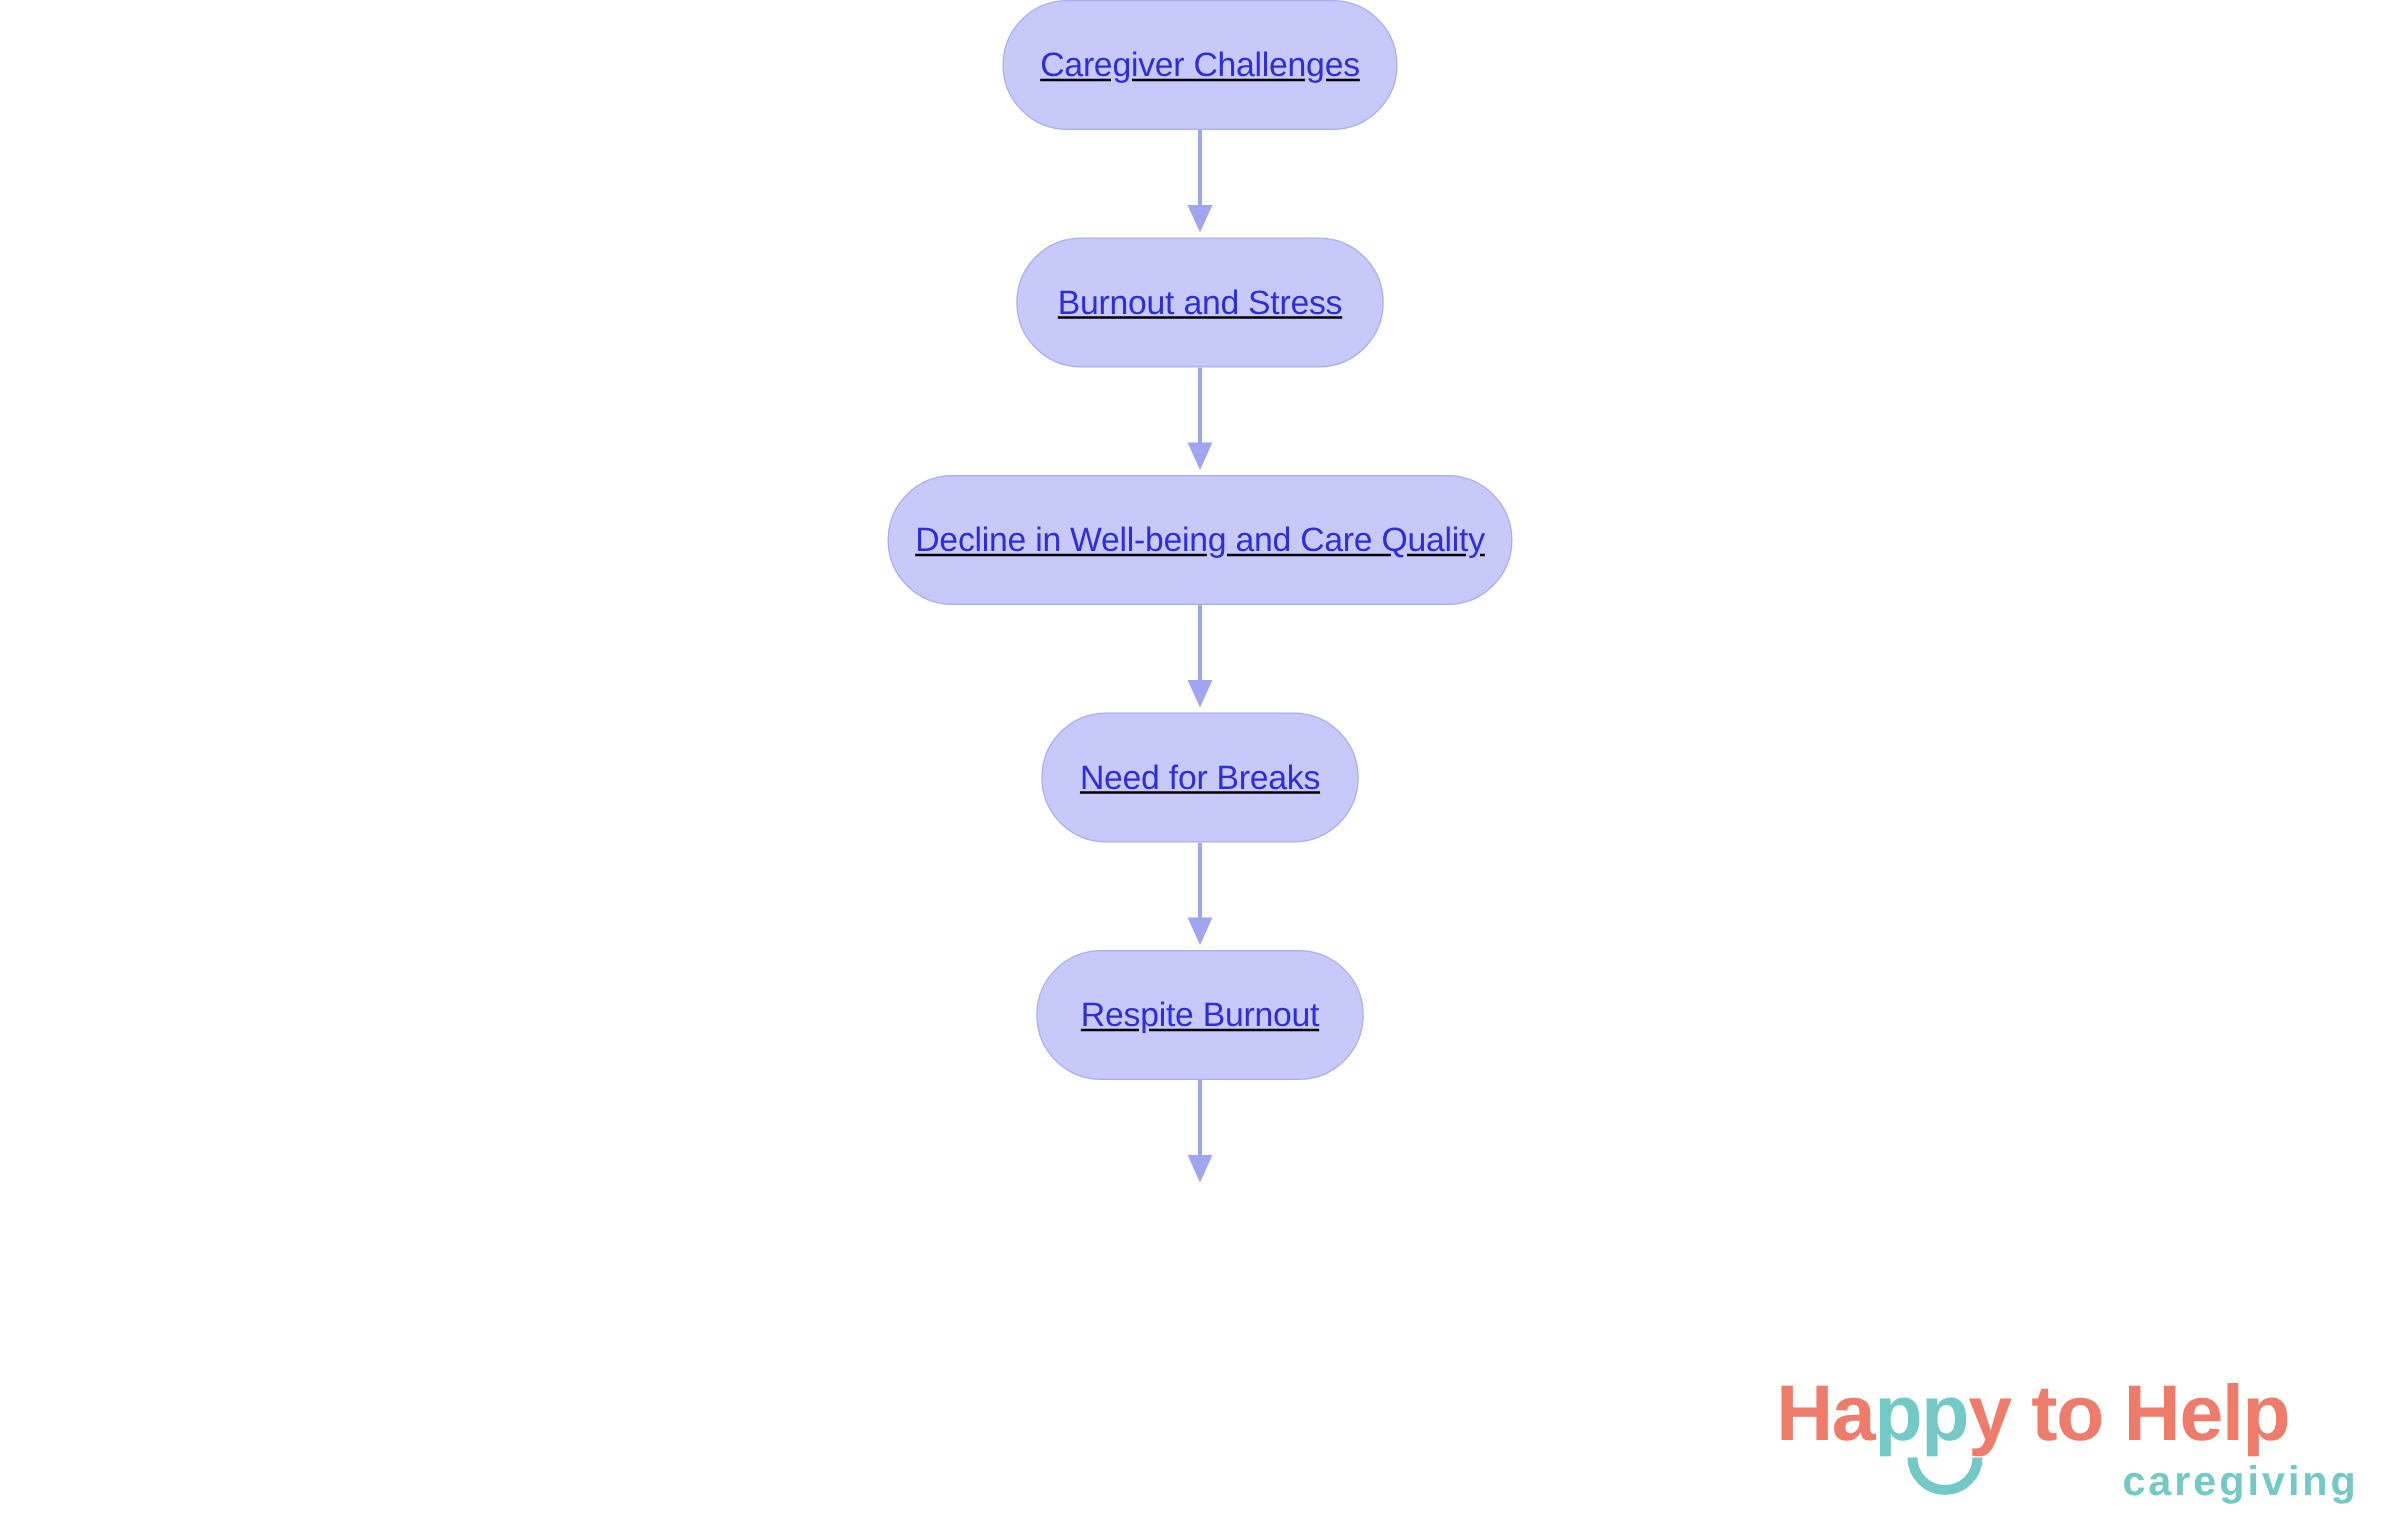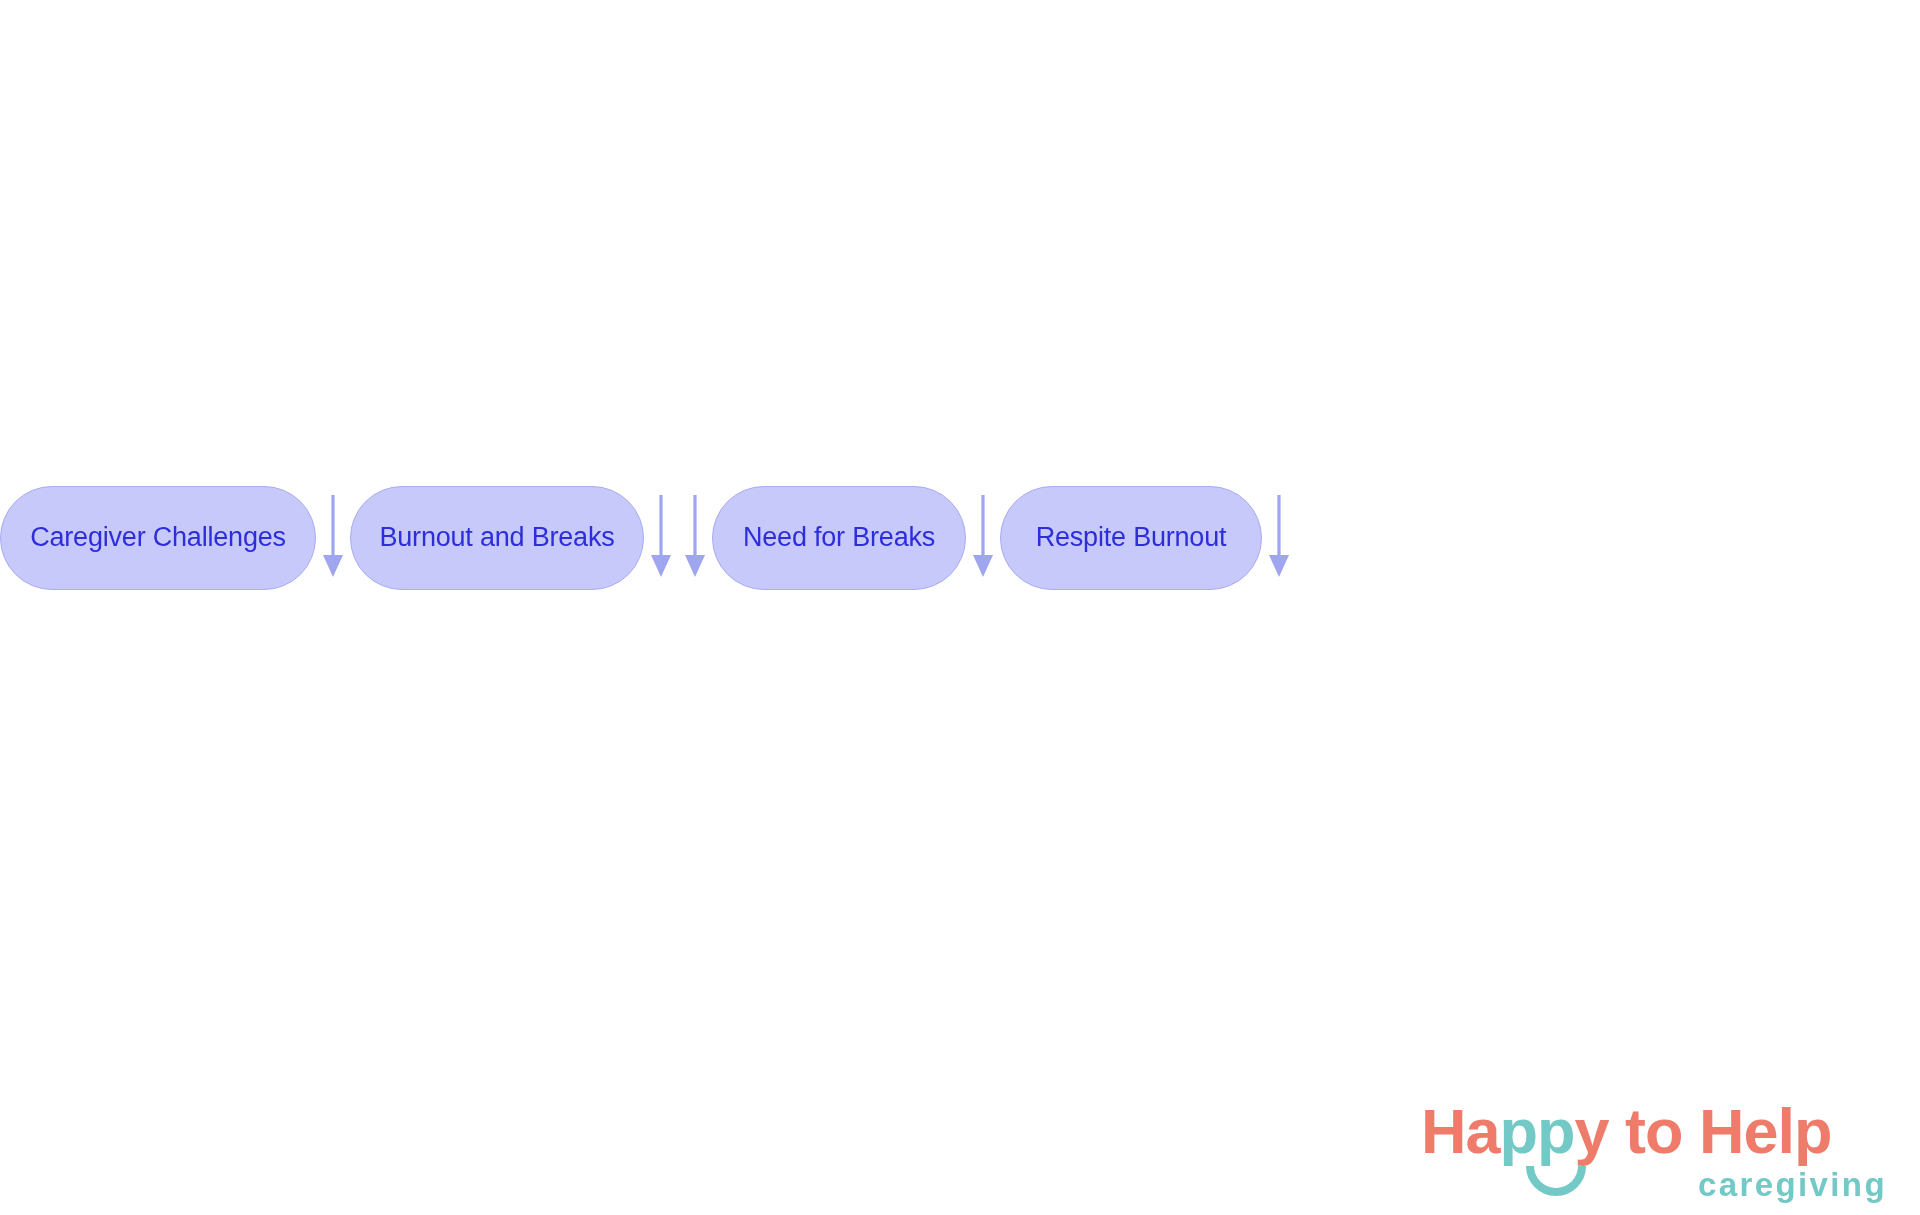--- a/index.html
+++ b/index.html
@@ -24,21 +24,23 @@
   }
 
   
   .flow {
     position: absolute;
     left: 0;
     top: 0;
     width: 1920px;
     height: 1075px;
     display: flex;
+    flex-direction: column;
     align-items: center;
+    text-decoration: underline;
   }
 
   .node {
     box-sizing: border-box;
     height: 104px;
     border-radius: 52px;
     background: #c6c9fa;
     border: 1.5px solid #a9adf2;
     display: flex;
     align-items: center;
@@ -128,28 +130,31 @@
     <div class="node n1">
       <span>Caregiver Challenges</span>
     </div>
 
     <svg class="connector" viewBox="0 0 34 86">
       <line class="stem" x1="17" y1="0" x2="17" y2="64"></line>
       <polygon class="head" points="7,60 27,60 17,82"></polygon>
     </svg>
 
     <div class="node n2">
-      <span>Burnout and Breaks</span>
+      <span>Burnout and Stress</span>
     </div>
 
     <svg class="connector" viewBox="0 0 34 86">
       <line class="stem" x1="17" y1="0" x2="17" y2="64"></line>
       <polygon class="head" points="7,60 27,60 17,82"></polygon>
     </svg>
 
+    <div class="node n3">
+      <span>Decline in Well-being and Care Quality</span>
+    </div>
 
     <svg class="connector" viewBox="0 0 34 86">
       <line class="stem" x1="17" y1="0" x2="17" y2="64"></line>
       <polygon class="head" points="7,60 27,60 17,82"></polygon>
     </svg>
 
     <div class="node n4">
       <span>Need for Breaks</span>
     </div>
 

